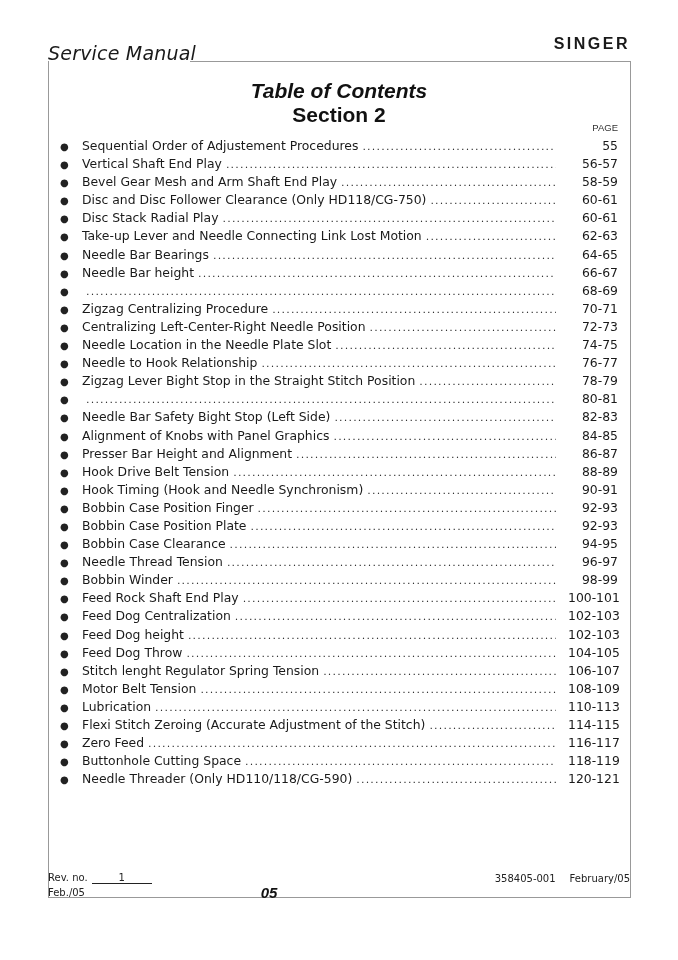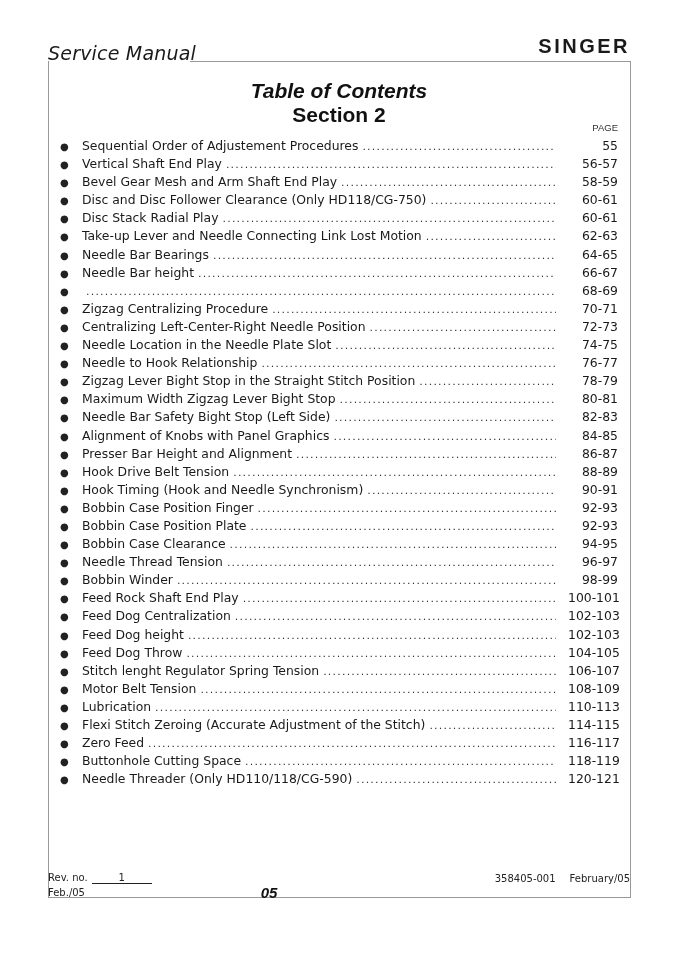--- a/index.html
+++ b/index.html
@@ -1,18 +1,18 @@
 <!DOCTYPE html>
 <html><head>
 <meta charset="utf-8">
 <style>
   html, body { margin: 0; padding: 0; background: #ffffff; }
   body { width: 678px; height: 960px; position: relative; overflow: hidden; font-family: "DejaVu Sans", sans-serif; color: #1a1a1a; }
   .header-title { position: absolute; left: 48px; top: 42px; font-size: 19px; font-style: italic; font-family: "DejaVu Sans", sans-serif; letter-spacing: 0.2px; color: #1a1a1a; }
-  .brand { position: absolute; right: 48px; top: 35px; font-size: 20px; font-weight: bold; letter-spacing: 2.5px; font-family: "Liberation Sans", sans-serif; color: #1a1a1a; }
+  .brand { position: absolute; right: 48px; top: 35px; font-size: 16px; font-weight: bold; letter-spacing: 2.5px; font-family: "Liberation Sans", sans-serif; color: #1a1a1a; }
   .frame-top { position: absolute; left: 190px; top: 61px; width: 441px; height: 0; border-top: 1.5px solid #999; }
   .frame { position: absolute; left: 48px; top: 61px; width: 581px; height: 836px; border-left: 1.5px solid #999; border-right: 1.5px solid #999; border-bottom: 1.5px solid #999; }
   .toc-title { position: absolute; left: 0; width: 678px; text-align: center; font-family: "Liberation Sans", sans-serif; font-weight: bold; font-size: 21px; color: #111; }
   .t1 { top: 79px; font-style: italic; }
   .t2 { top: 103px; }
   .page-col-label { position: absolute; right: 60px; top: 122px; font-size: 9.5px; font-family: Liberation Sans, sans-serif; color: #333; }
   .toc-list { position: absolute; left: 60px; top: 137px; width: 558px; margin: 0; padding: 0; list-style: none; }
   .toc-item { display: flex; align-items: baseline; height: 18.1px; font-size: 12.4px; line-height: 18.1px; font-family: "DejaVu Sans", sans-serif; color: #1a1a1a; }
   .bullet { width: 22px; flex: none; font-size: 10px; color: #222; }
   .label { white-space: nowrap; flex: none; }
@@ -117,21 +117,20 @@
       <span class="pages">76-77</span>
     </li>
     <li class="toc-item">
       <span class="bullet">●</span>
       <span class="label">Zigzag Lever Bight Stop in the Straight Stitch Position</span>
       <span class="leader"></span>
       <span class="pages">78-79</span>
     </li>
     <li class="toc-item">
       <span class="bullet">●</span>
-      <span class="label">Maximum Width Zigzag Lever Bight Stop</span>
       <span class="leader"></span>
       <span class="pages">80-81</span>
     </li>
     <li class="toc-item">
       <span class="bullet">●</span>
       <span class="label">Needle Bar Safety Bight Stop (Left Side)</span>
       <span class="leader"></span>
       <span class="pages">82-83</span>
     </li>
     <li class="toc-item">

